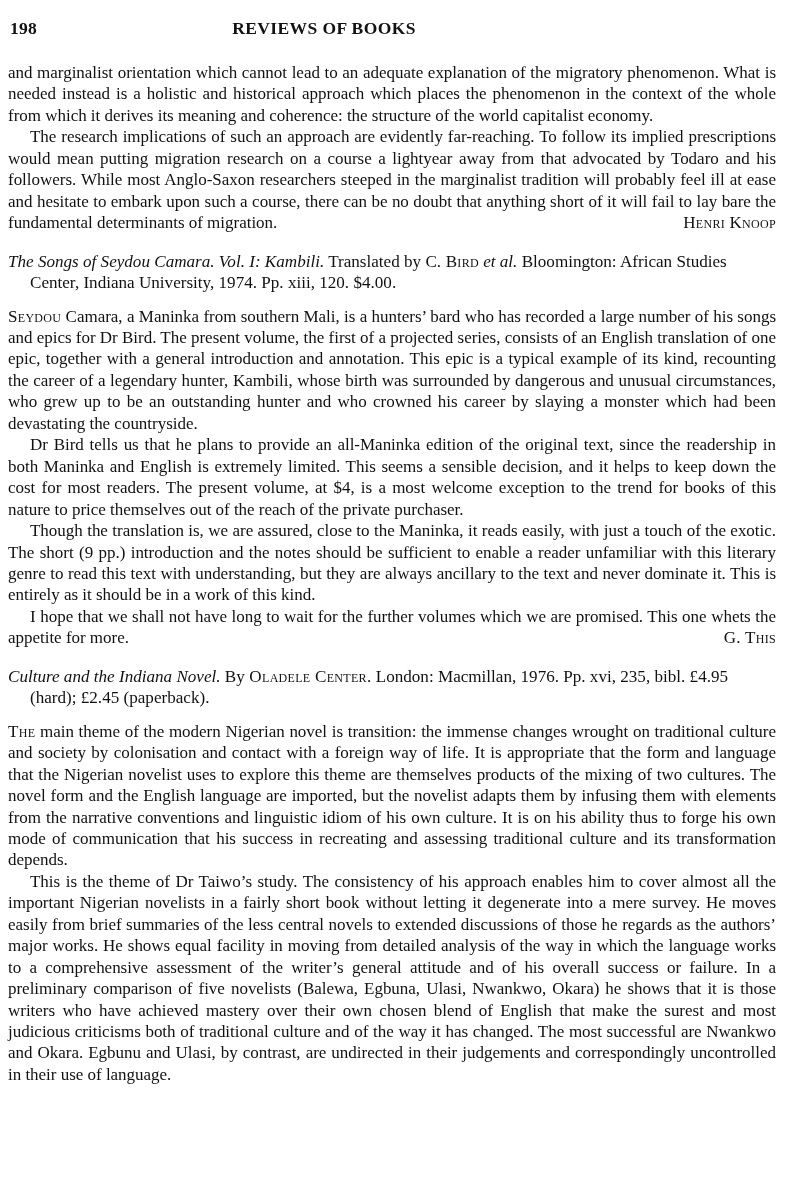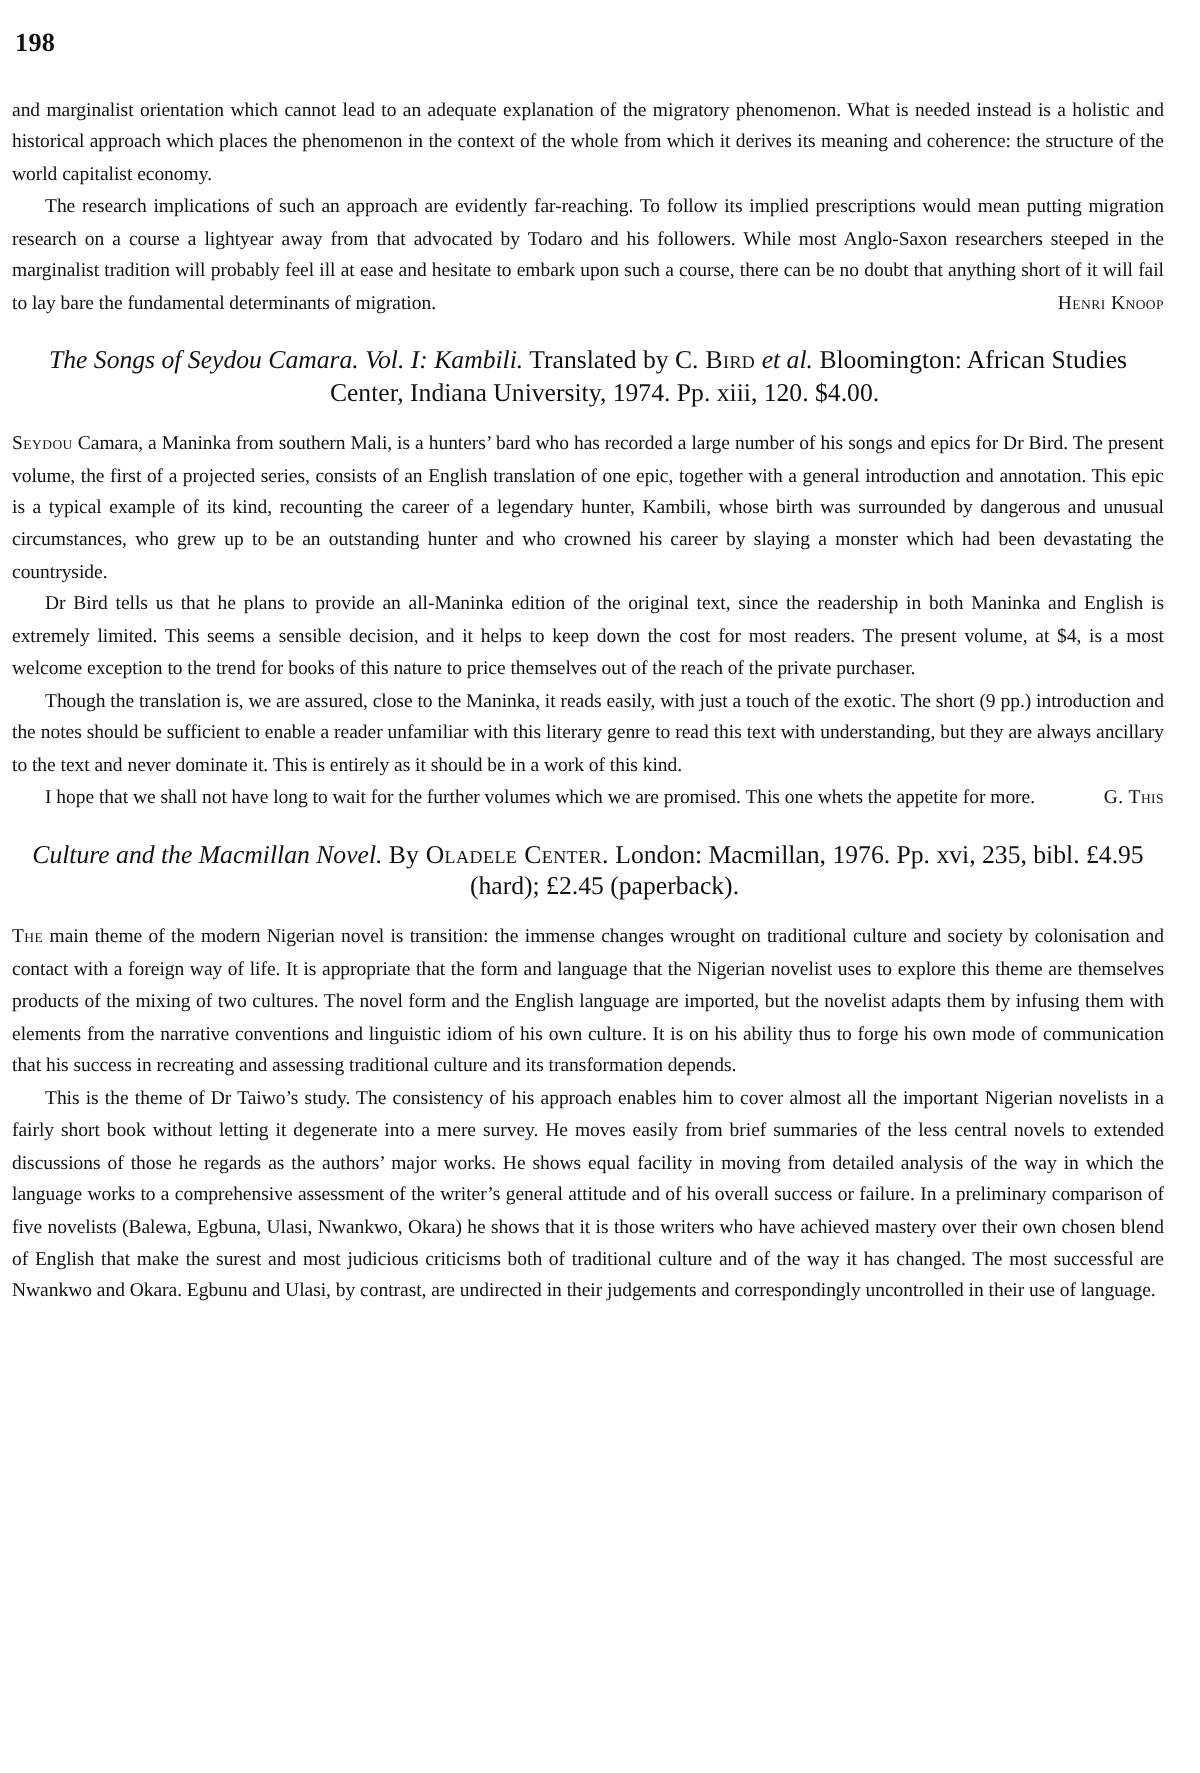--- a/index.html
+++ b/index.html
@@ -48,21 +48,21 @@
     padding-right: 148px;
   }
 
   
   .col {
     width: 768px;
     margin-left: 0;
   }
   p.body {
     margin: 0;
-    font-size: 13px;
+    font-size: 17px;
     line-height: 21.45px;
     text-align: justify;
     text-justify: inter-word;
     hyphens: none;
     letter-spacing: -0.02px;
   }
   p.body.indent {
     text-indent: 22px;
   }
   p.body.cont {
@@ -88,32 +88,33 @@
     clear: both;
   }
 
   
   .review-head {
     margin: 0;
     padding-left: 22px;
     text-indent: -22px;
     font-size: 17.1px;
     line-height: 21.45px;
-    text-align: center;
+    text-align: left;
   }
   .gap-before-head { height: 17px; }
   .gap-after-head  { height: 12px; }
 </style>
 </head>
 <body>
 
 <div class="page">
 
   <div class="running-head">
     <div class="folio">198</div>
+    <div class="head-title">REVIEWS OF BOOKS</div>
   </div>
 
   <div class="col">
 
     <p class="body cont">and marginalist orientation which cannot lead to an adequate explanation of the migratory phenomenon. What is needed instead is a holistic and historical approach which places the phenomenon in the context of the whole from which it derives its meaning and coherence: the structure of the world capitalist economy.</p>
 
     <p class="body indent sig-wrap"><span>The research implications of such an approach are evidently far-reaching. To follow its implied prescriptions would mean putting migration research on a course a lightyear away from that advocated by Todaro and his followers. While most Anglo-Saxon researchers steeped in the marginalist tradition will probably feel ill at ease and hesitate to embark upon such a course, there can be no doubt that anything short of it will fail to lay bare the fundamental determinants of migration.</span><span class="sig"> Henri Knoop</span></p>
 
     <div class="gap-before-head"></div>
 
@@ -124,21 +125,21 @@
     <p class="body cont"><span class="sc">Seydou</span><span> Camara, a Maninka from southern Mali, is a hunters’ bard who has recorded a large number of his songs and epics for Dr Bird. The present volume, the first of a projected series, consists of an English translation of one epic, together with a general introduction and annotation. This epic is a typical example of its kind, recounting the career of a legendary hunter, Kambili, whose birth was surrounded by dangerous and unusual circumstances, who grew up to be an outstanding hunter and who crowned his career by slaying a monster which had been devastating the countryside.</span></p>
 
     <p class="body indent">Dr Bird tells us that he plans to provide an all-Maninka edition of the original text, since the readership in both Maninka and English is extremely limited. This seems a sensible decision, and it helps to keep down the cost for most readers. The present volume, at $4, is a most welcome exception to the trend for books of this nature to price themselves out of the reach of the private purchaser.</p>
 
     <p class="body indent">Though the translation is, we are assured, close to the Maninka, it reads easily, with just a touch of the exotic. The short (9 pp.) introduction and the notes should be sufficient to enable a reader unfamiliar with this literary genre to read this text with understanding, but they are always ancillary to the text and never dominate it. This is entirely as it should be in a work of this kind.</p>
 
     <p class="body indent sig-wrap"><span>I hope that we shall not have long to wait for the further volumes which we are promised. This one whets the appetite for more.</span><span class="sig"> G. This</span></p>
 
     <div class="gap-before-head"></div>
 
-    <p class="review-head"><span class="ital">Culture and the Macmillan Novel.</span><span> By</span><span class="sc"> Oladele Center.</span><span> London: Macmillan, 1976. Pp. xvi, 235, bibl. £4.95 (hard); £2.45 (paperback).</span></p>
+    <p class="review-head"><span class="ital">Culture and the Indiana Novel.</span><span> By</span><span class="sc"> Oladele Center.</span><span> London: Macmillan, 1976. Pp. xvi, 235, bibl. £4.95 (hard); £2.45 (paperback).</span></p>
 
     <div class="gap-after-head"></div>
 
     <p class="body cont"><span class="sc">The</span><span> main theme of the modern Nigerian novel is transition: the immense changes wrought on traditional culture and society by colonisation and contact with a foreign way of life. It is appropriate that the form and language that the Nigerian novelist uses to explore this theme are themselves products of the mixing of two cultures. The novel form and the English language are imported, but the novelist adapts them by infusing them with elements from the narrative conventions and linguistic idiom of his own culture. It is on his ability thus to forge his own mode of communication that his success in recreating and assessing traditional culture and its transformation depends.</span></p>
 
     <p class="body indent">This is the theme of Dr Taiwo’s study. The consistency of his approach enables him to cover almost all the important Nigerian novelists in a fairly short book without letting it degenerate into a mere survey. He moves easily from brief summaries of the less central novels to extended discussions of those he regards as the authors’ major works. He shows equal facility in moving from detailed analysis of the way in which the language works to a comprehensive assessment of the writer’s general attitude and of his overall success or failure. In a preliminary comparison of five novelists (Balewa, Egbuna, Ulasi, Nwankwo, Okara) he shows that it is those writers who have achieved mastery over their own chosen blend of English that make the surest and most judicious criticisms both of traditional culture and of the way it has changed. The most successful are Nwankwo and Okara. Egbunu and Ulasi, by contrast, are undirected in their judgements and correspondingly uncontrolled in their use of language.</p>
 
   </div>
 </div>
 

